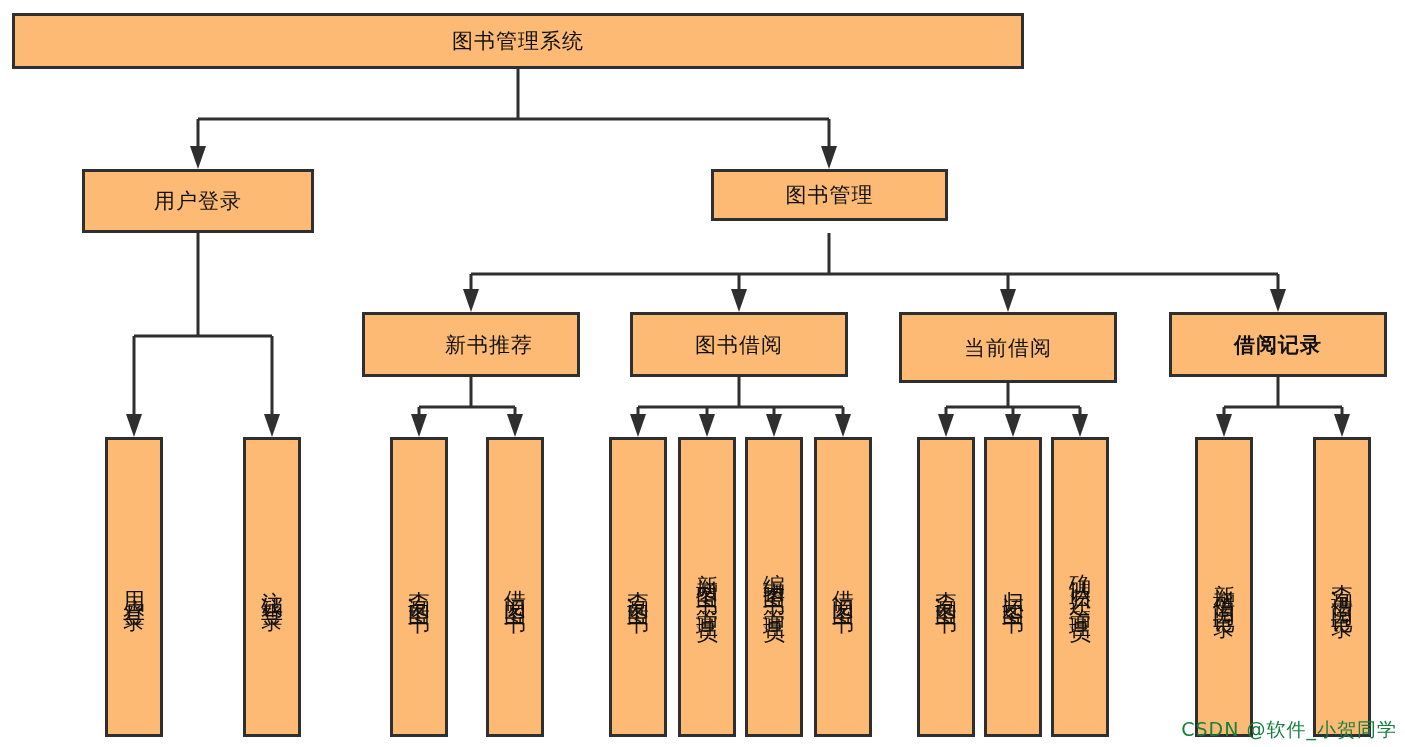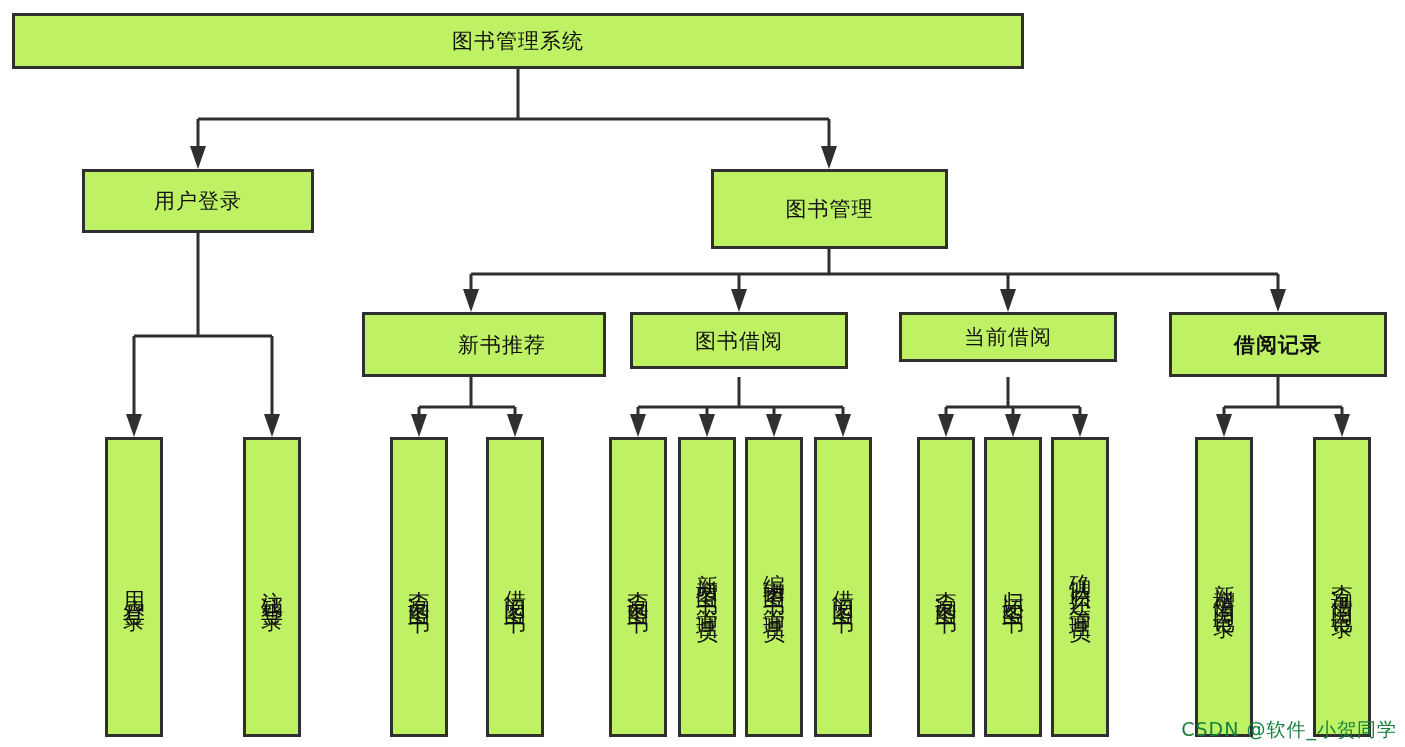--- a/index.html
+++ b/index.html
@@ -13,46 +13,46 @@
   }
   .connector-layer {
     position: absolute;
     left: 0; top: 0;
     width: 1405px; height: 747px;
   }
   .node {
     position: absolute;
     box-sizing: border-box;
     border: 3px solid #2f2f2f;
-    background: #bef264;
+    background: #fdba74;
     display: flex;
     align-items: center;
     justify-content: center;
     color: #111111;
   }
   .node.h span {
     font-size: 21px;
     letter-spacing: 1px;
     white-space: nowrap;
   }
   .node.v span {
     writing-mode: vertical-rl;
     font-size: 22px;
     letter-spacing: 7px;
     line-height: 1;
   }
   
   .n-root  { left: 12px;  top: 13px;  width: 1012px; height: 56px; }
   
   .n-l2a   { left: 82px;  top: 169px; width: 232px;  height: 64px; }
-  .n-l2b   { left: 711px; top: 169px; width: 237px;  height: 80px; }
+  .n-l2b   { left: 711px; top: 169px; width: 237px;  height: 52px; }
   
-  .n-l3a   { left: 362px;  top: 312px; width: 244px; height: 65px; padding-left: 36px; }
-  .n-l3b   { left: 630px;  top: 312px; width: 218px; height: 57px; }
-  .n-l3c   { left: 899px;  top: 312px; width: 218px; height: 50px; }
+  .n-l3a   { left: 362px;  top: 312px; width: 218px; height: 65px; padding-left: 36px; }
+  .n-l3b   { left: 630px;  top: 312px; width: 218px; height: 65px; }
+  .n-l3c   { left: 899px;  top: 312px; width: 218px; height: 71px; }
   .n-l3d   { left: 1169px; top: 312px; width: 218px; height: 65px; font-weight: bold; }
   
   .leaf    { top: 437px; width: 58px; height: 300px; }
   .n-g1a { left: 105px; }  .n-g1b { left: 243px; }
   .n-g2a { left: 390px; }  .n-g2b { left: 486px; }
   .n-g3a { left: 609px; }  .n-g3b { left: 678px; }
   .n-g3c { left: 745px; }  .n-g3d { left: 814px; }
   .n-g4a { left: 917px; }  .n-g4b { left: 984px; }
   .n-g4c { left: 1051px; }
   .n-g5a { left: 1195px; } .n-g5b { left: 1313px; }

